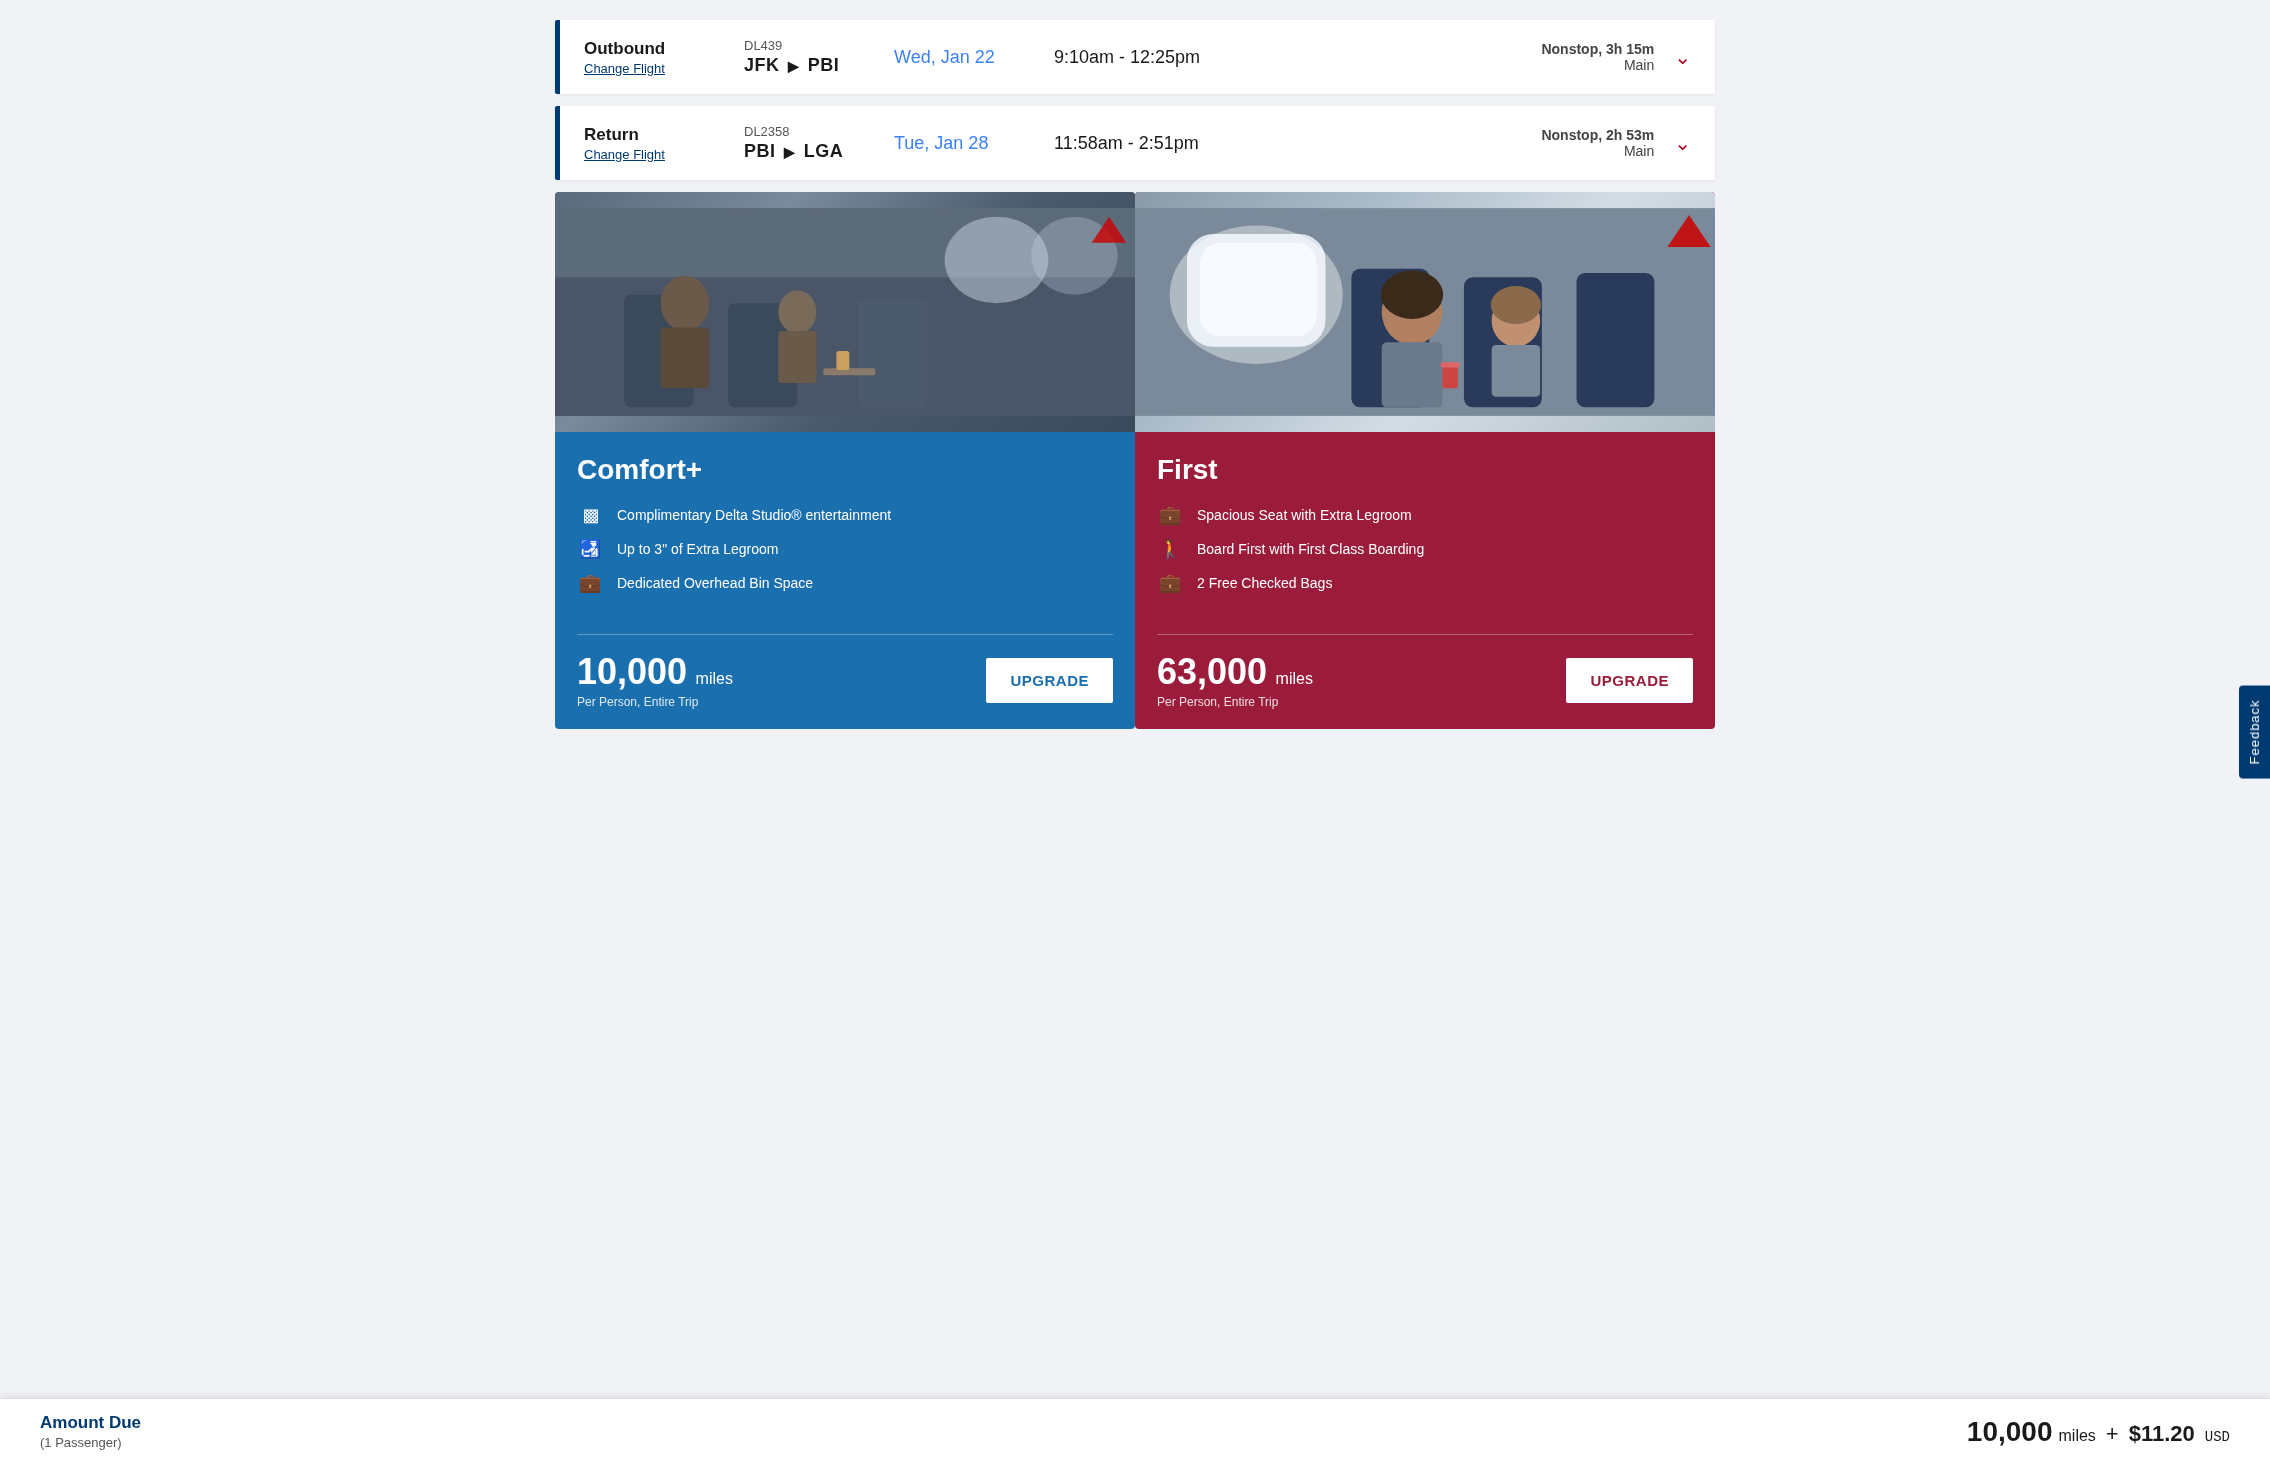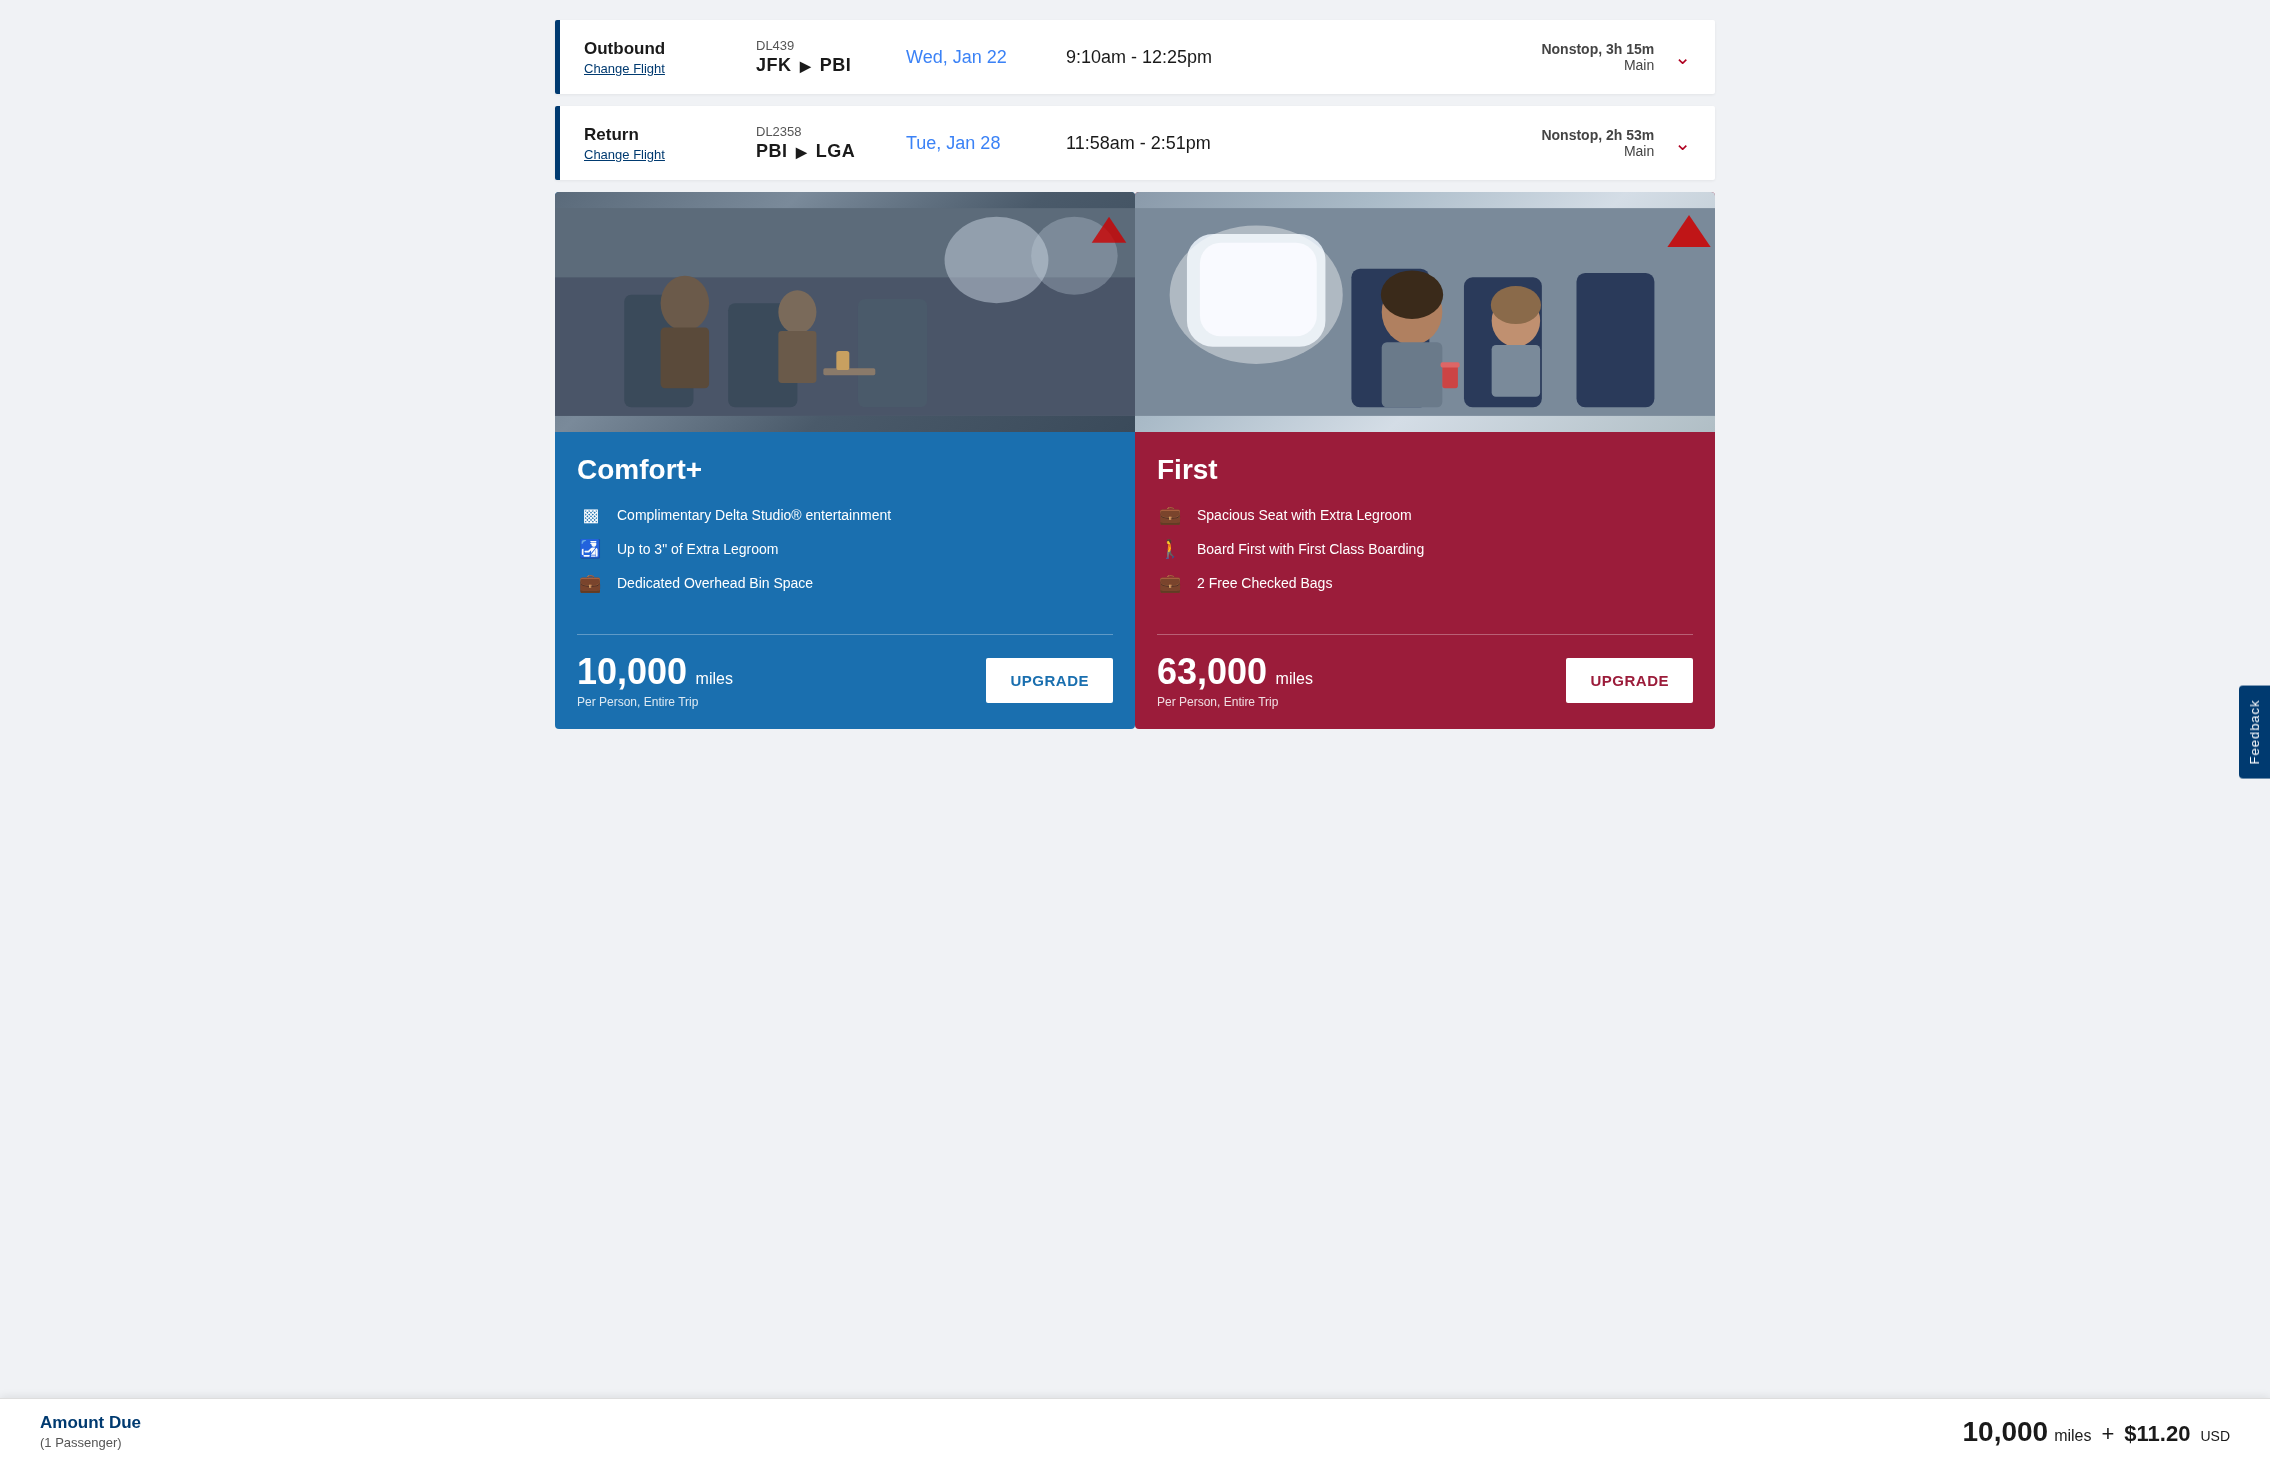--- a/index.html
+++ b/index.html
@@ -17,21 +17,21 @@
     }
 
     
     .flight-row {
       background: #fff;
       border-left: 5px solid #003a70;
       margin-bottom: 12px;
       padding: 18px 24px;
       display: flex;
       align-items: center;
-      gap: 12px;
+      gap: 0;
       border-radius: 2px;
       box-shadow: 0 1px 3px rgba(0,0,0,0.06);
     }
 
     .flight-label {
       width: 160px;
       flex-shrink: 0;
     }
 
     .flight-label .direction {
@@ -317,20 +317,21 @@
     .total-usd {
       font-size: 22px;
       font-weight: 700;
       color: #1a1a1a;
     }
 
     .usd-label {
       font-size: 14px;
       color: #1a1a1a;
       margin-left: 4px;
+      font-family: Liberation Mono, monospace;
     }
 
     
     .feedback-tab {
       position: fixed;
       right: 0;
       top: 50%;
       transform: translateY(-50%);
       background: #003a70;
       color: #fff;

